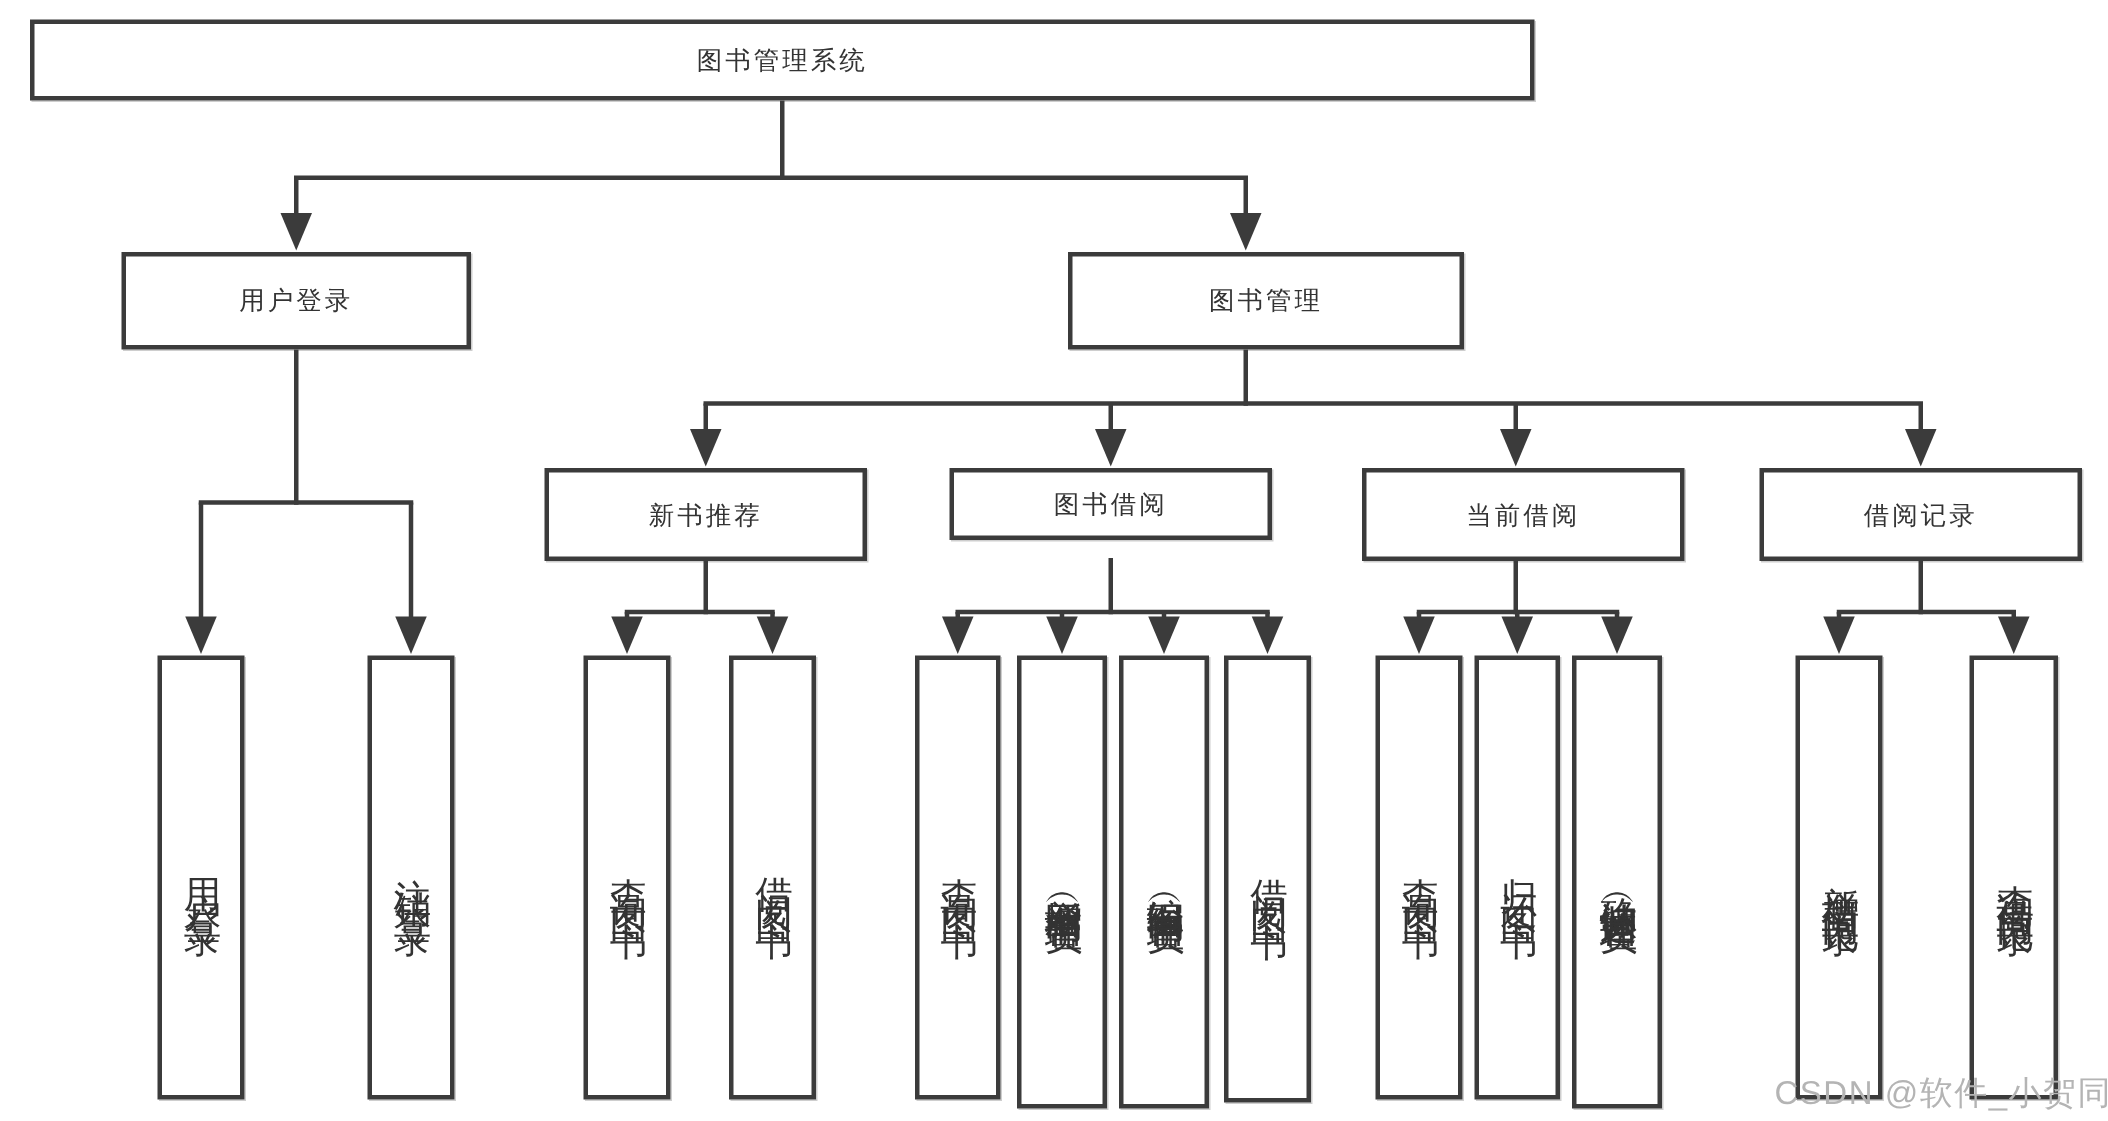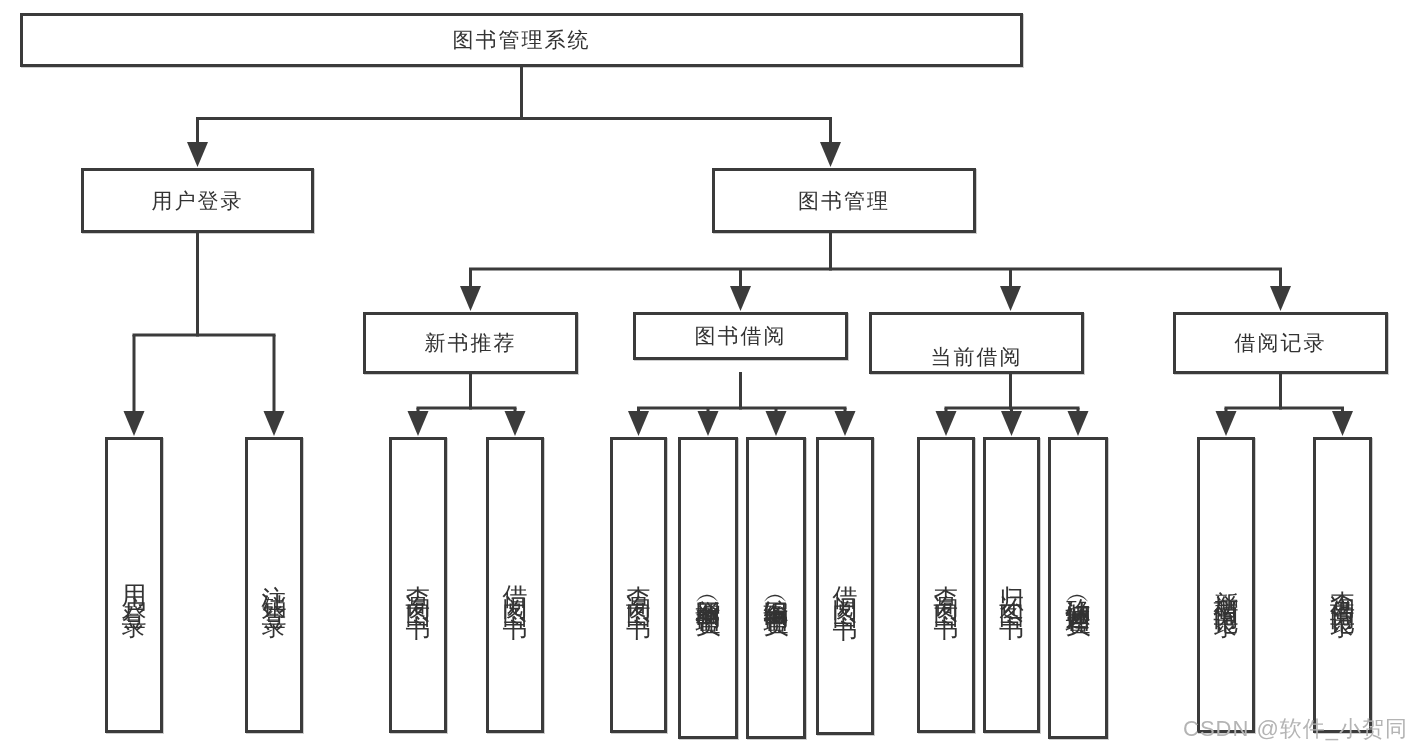--- a/index.html
+++ b/index.html
@@ -17,21 +17,21 @@
     position: absolute;
     box-sizing: border-box;
     border: 3px solid #3b3b3b;
     background: #ffffff;
     display: flex;
     align-items: center;
     justify-content: center;
     box-shadow: 1px 1px 0 rgba(60,60,60,0.25);
   }
   .box.h span {
-    font-size: 21px;
+    font-size: 17px;
     letter-spacing: 2px;
     white-space: nowrap;
   }
   .box.v span {
     writing-mode: vertical-rl;
     text-orientation: mixed;
     font-size: 25px;
     line-height: 1;
   }
   .ls4 span { letter-spacing: 10px; }
@@ -129,21 +129,21 @@
   <div class="box h" style="left:712px; top:168px; width:264px; height:65px;">
     <span>图书管理</span>
   </div>
 
   <div class="box h" style="left:363px; top:312px; width:215px; height:62px;">
     <span>新书推荐</span>
   </div>
   <div class="box h" style="left:633px; top:312px; width:215px; height:48px;">
     <span>图书借阅</span>
   </div>
-  <div class="box h" style="left:869px; top:312px; width:215px; height:62px;align-items:flex-end;">
+  <div class="box h" style="left:908px; top:312px; width:215px; height:62px;">
     <span>当前借阅</span>
   </div>
   <div class="box h" style="left:1173px; top:312px; width:215px; height:62px;">
     <span>借阅记录</span>
   </div>
 
   <div class="box v ls4" style="left:105px; top:437px; width:58px; height:296px;">
     <span>用户登录</span>
   </div>
   <div class="box v ls4" style="left:245px; top:437px; width:58px; height:296px;">

